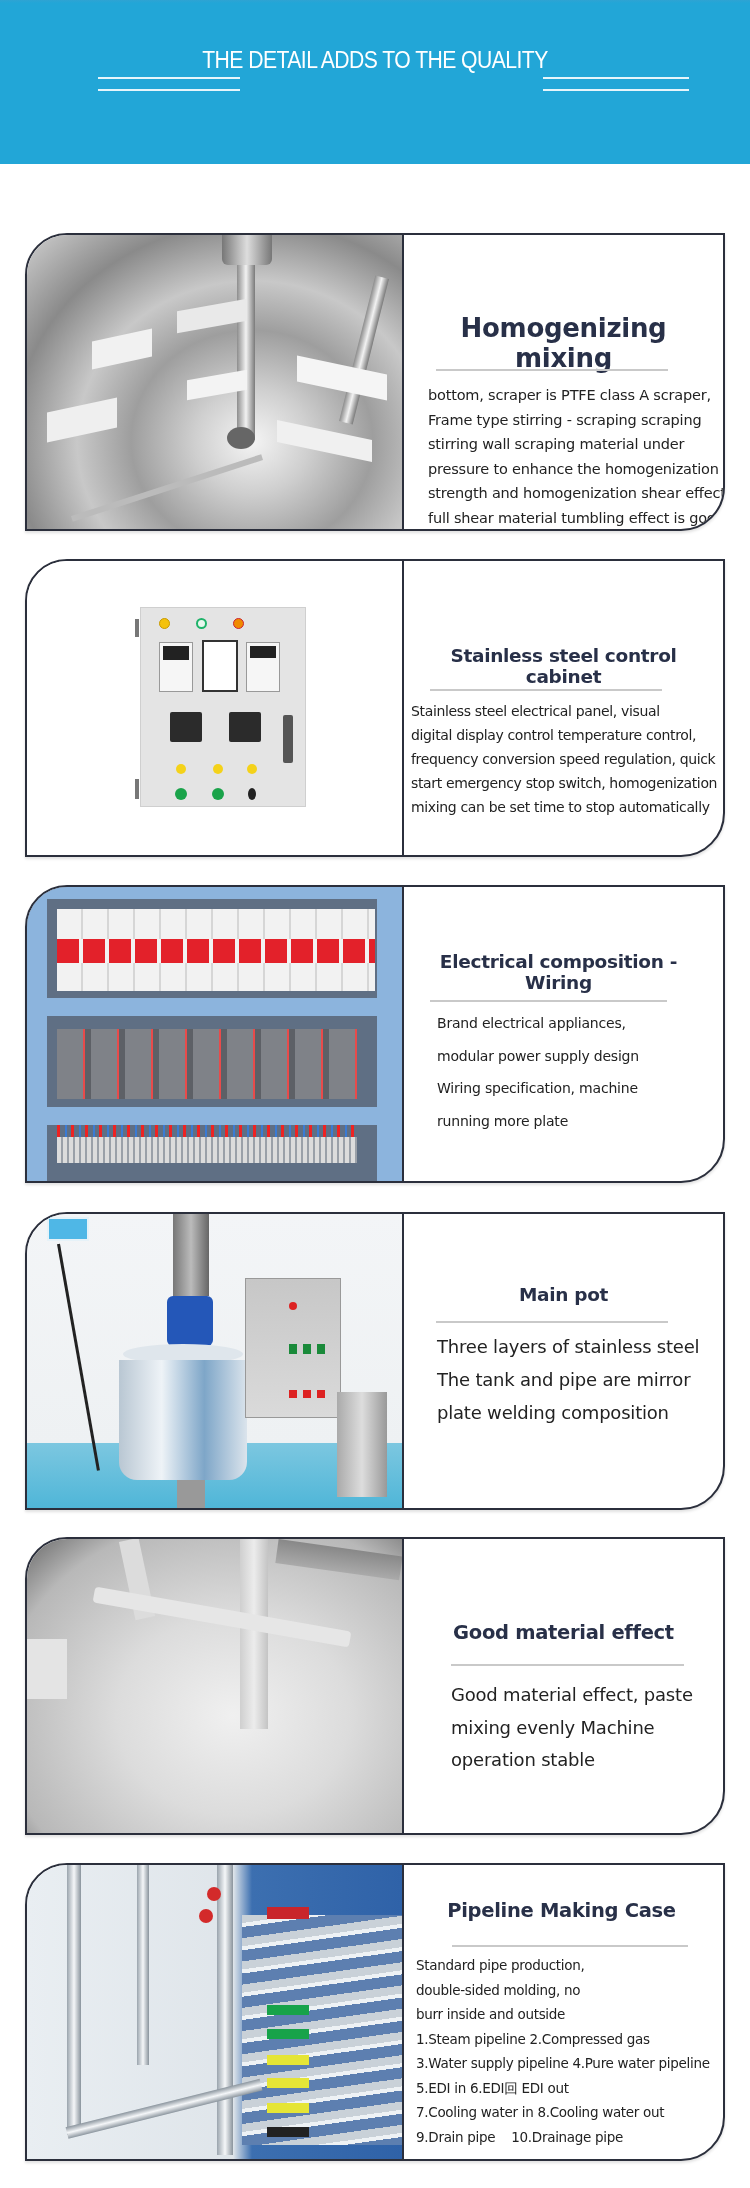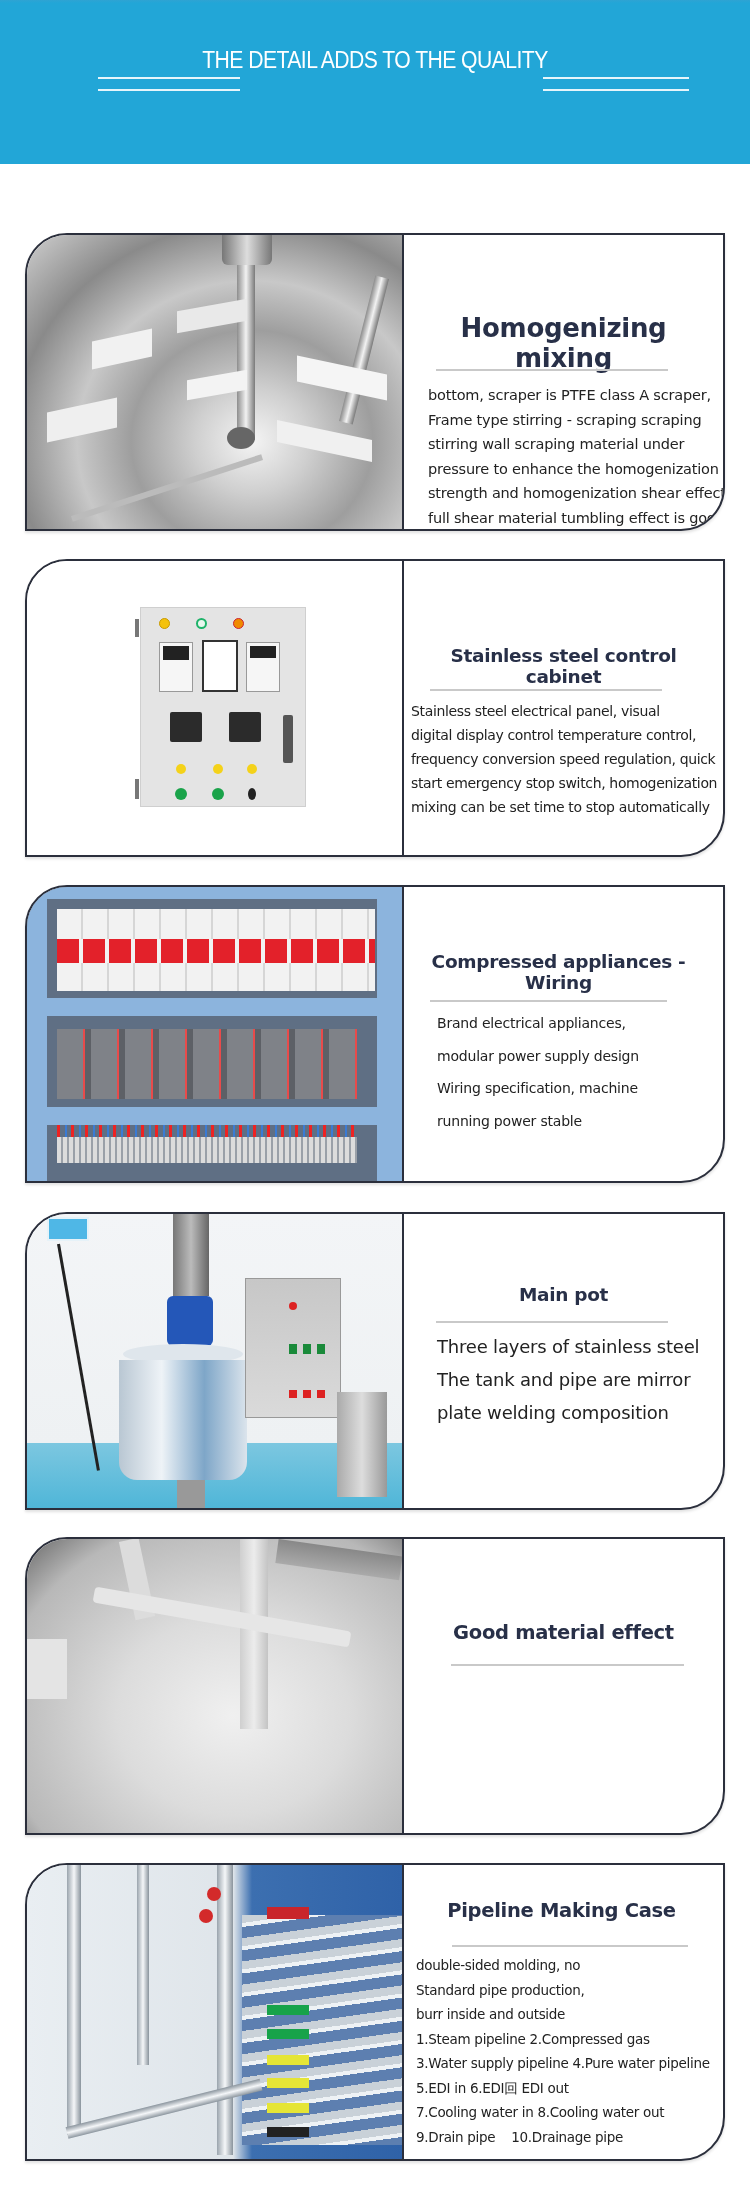--- a/index.html
+++ b/index.html
@@ -140,27 +140,27 @@
     <div class="abs" style="left:30px; top:22px; width:318px; height:82px; background:repeating-linear-gradient(90deg,#f2f2f2 0 24px,#d6d6d6 24px 26px);"></div>
     <div class="abs" style="left:30px; top:52px; width:318px; height:24px; background:repeating-linear-gradient(90deg,#e3212a 0 22px,#f2f2f2 22px 26px);"></div>
 
     <div class="abs" style="left:30px; top:142px; width:300px; height:70px; background:repeating-linear-gradient(90deg,#7f8288 0 26px,#e84b4b 26px 28px,#5d6066 28px 34px);"></div>
 
     <div class="abs" style="left:30px; top:250px; width:300px; height:26px; background:repeating-linear-gradient(90deg,#dcdcdc 0 4px,#9aa0a8 4px 6px);"></div>
     <div class="abs" style="left:30px; top:238px; width:300px; height:12px; background:repeating-linear-gradient(90deg,#e22 0 3px,transparent 3px 8px,#3a7bd5 8px 10px,transparent 10px 14px);"></div>
   </div>
   <div class="card-divider"></div>
   <div class="card-text">
-    <div class="card-title" style="top:64px; font-size:18.5px; left:0;">Compressed appliances - Wiring</div>
+    <div class="card-title" style="top:64px; font-size:18.5px; left:0;">Electrical composition - Wiring</div>
     <div class="card-rule" style="left:26px; top:113px; width:237px;"></div>
     <div class="card-body" style="left:33px; top:120px; font-size:14px; line-height:32.5px; letter-spacing:-0.2px;">
       <div>Brand electrical appliances,</div>
       <div>modular power supply design</div>
       <div>Wiring specification, machine</div>
-      <div>running power stable</div>
+      <div>running more plate</div>
     </div>
   </div>
 </div>
 
 <div class="card" style="top:1212px;">
   <div class="card-media">
     <div class="room"></div>
     <div class="abs" style="left:20px; top:3px; width:42px; height:24px; background:#4fb7e6; border:2px solid #e6f2f8;"></div>
     <div class="abs" style="left:30px; top:30px; width:3px; height:230px; background:#222; transform:rotate(-10deg); transform-origin:top;"></div>
 
@@ -196,20 +196,25 @@
     <div class="abs" style="left:100px; top:0; width:20px; height:80px; background:#dcdcdc; transform:rotate(-12deg);"></div>
     <div class="abs" style="left:213px; top:0; width:28px; height:190px; background:linear-gradient(90deg,#cfcfcf,#ececec,#c4c4c4);"></div>
     <div class="abs" style="left:65px; top:70px; width:260px; height:16px; background:#e6e6e6; transform:rotate(10deg); border-radius:4px;"></div>
     <div class="abs" style="left:0; top:100px; width:40px; height:60px; background:#e4e4e4;"></div>
     <div class="abs" style="left:250px; top:0; width:125px; height:24px; background:linear-gradient(#888,#aaa); transform:rotate(8deg); transform-origin:left;"></div>
   </div>
   <div class="card-divider"></div>
   <div class="card-text">
     <div class="card-title" style="top:82px; font-size:19.5px; left:10px;">Good material effect</div>
     <div class="card-rule" style="left:47px; top:125px; width:233px;"></div>
+    <div class="card-body" style="left:47px; top:140px; font-size:18px; line-height:32.5px; letter-spacing:-0.2px;">
+      <div>Good material effect, paste</div>
+      <div>mixing evenly Machine</div>
+      <div>operation stable</div>
+    </div>
   </div>
 </div>
 
 <div class="card" style="top:1863px;padding-left:16px;">
   <div class="card-media">
     <div class="pipes"></div>
     <div class="abs" style="left:40px; top:0; width:14px; height:270px; background:linear-gradient(90deg,#9aa4ad,#f5f7f9,#8a949d);"></div>
     <div class="abs" style="left:110px; top:0; width:12px; height:200px; background:linear-gradient(90deg,#9aa4ad,#f5f7f9,#8a949d);"></div>
     <div class="abs" style="left:190px; top:0; width:16px; height:290px; background:linear-gradient(90deg,#9aa4ad,#f5f7f9,#8a949d);"></div>
     <div class="abs" style="left:180px; top:22px; width:14px; height:14px; border-radius:50%; background:#d32a2a;"></div>
@@ -223,22 +228,22 @@
     <div class="abs" style="left:240px; top:213px; width:42px; height:10px; background:#e5e536;"></div>
     <div class="abs" style="left:240px; top:238px; width:42px; height:10px; background:#e5e536;"></div>
     <div class="abs" style="left:240px; top:262px; width:42px; height:10px; background:#222;"></div>
     <div class="abs" style="left:40px; top:262px; width:200px; height:12px; background:linear-gradient(#8a949d,#f5f7f9,#8a949d); transform:rotate(-14deg); transform-origin:left;"></div>
   </div>
   <div class="card-divider"></div>
   <div class="card-text">
     <div class="card-title" style="top:34px; font-size:19.5px; left:6px;">Pipeline Making Case</div>
     <div class="card-rule" style="left:48px; top:80px; width:236px;"></div>
     <div class="card-body" style="left:12px; top:88px; font-size:13.5px; line-height:24.5px; letter-spacing:-0.3px;">
+      <div>Standard pipe production,</div>
       <div>double-sided molding, no</div>
-      <div>Standard pipe production,</div>
       <div>burr inside and outside</div>
       <div>1.Steam pipeline 2.Compressed gas</div>
       <div>3.Water supply pipeline 4.Pure water pipeline</div>
       <div>5.EDI in 6.EDI回 EDI out</div>
       <div>7.Cooling water in 8.Cooling water out</div>
       <div style="white-space:pre;">9.Drain pipe    10.Drainage pipe</div>
     </div>
   </div>
 </div>
 

